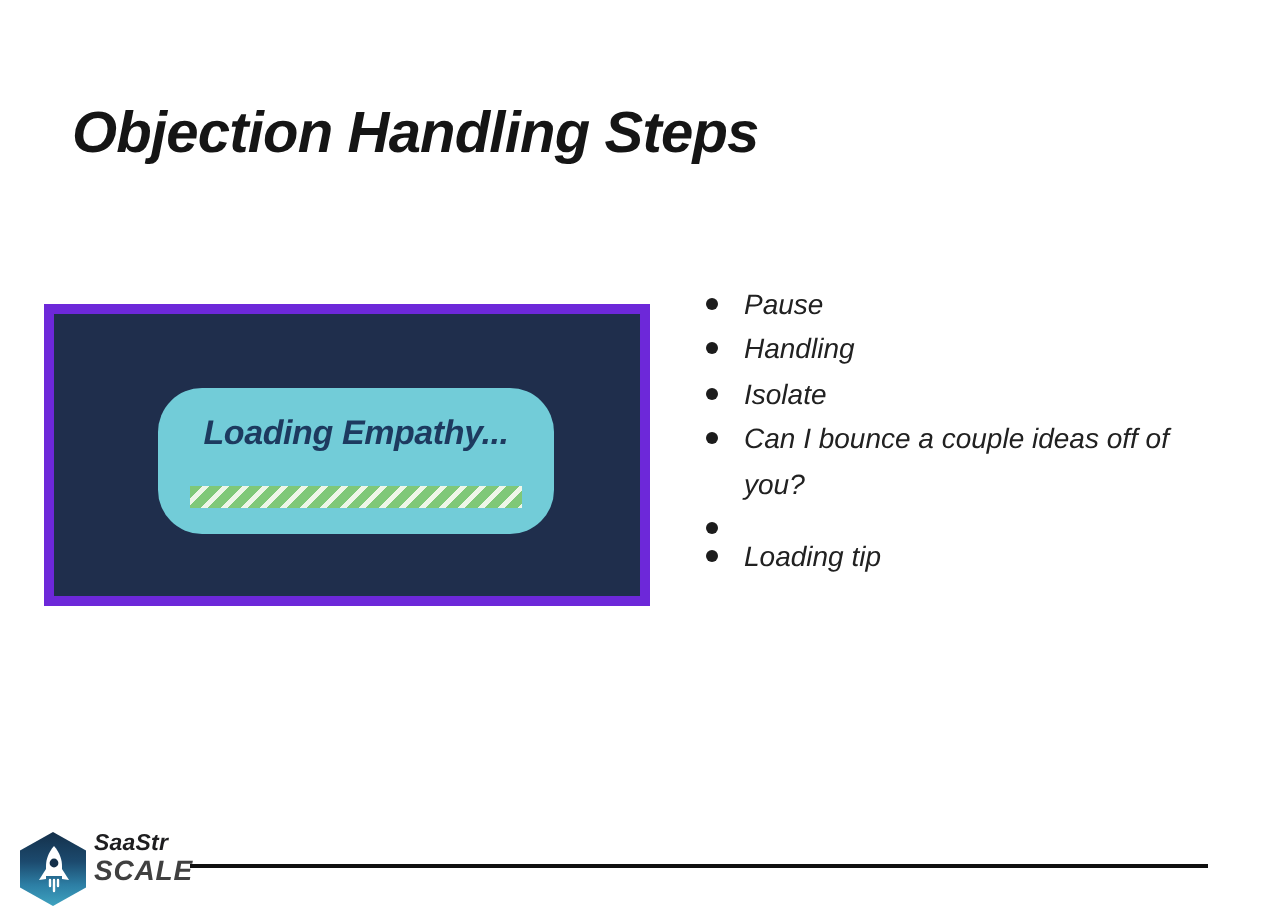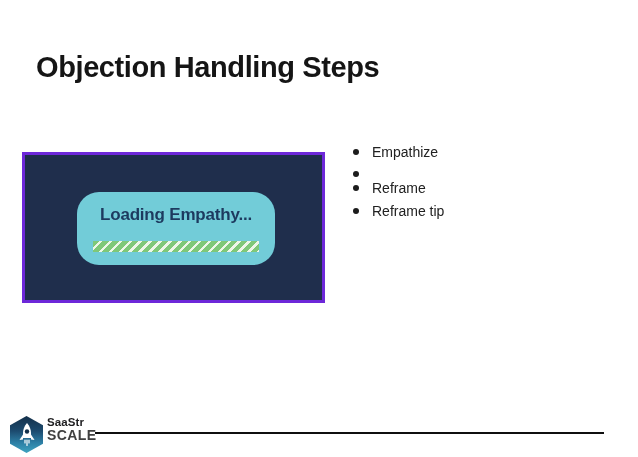--- a/index.html
+++ b/index.html
@@ -9,40 +9,41 @@
     height: 457px;
     background: #ffffff;
     font-family: "Liberation Sans", sans-serif;
     overflow: hidden;
   }
   .slide {
     position: relative;
     width: 638px;
     height: 341px;
     background: #ffffff;
+    font-style: italic;
   }
   .title {
     position: absolute;
     left: 36px;
     top: 51px;
     margin: 0;
     font-size: 29px;
     font-weight: bold;
     letter-spacing: -0.4px;
     color: #151515;
   }
   
   .media {
     position: absolute;
     left: 22px;
     top: 152px;
     width: 303px;
     height: 151px;
     background: #1f2e4c;
-    border: 3px solid #6d28d9;
+    border: 5px solid #6d28d9;
     box-sizing: border-box;
   }
   .card {
     position: absolute;
     left: 52px;
     top: 37px;
     width: 198px;
     height: 73px;
     background: #72ccd8;
     border-radius: 22px;
@@ -148,32 +149,40 @@
   <div class="media">
     <div class="card">
       <div class="card-label">Loading Empathy...</div>
       <div class="progress"></div>
     </div>
   </div>
 
   <ul class="bullets">
     <li>
         <span class="dot"></span>
-        <span class="txt">Empathize</span>
-      </li>
-    <li>
-        <span class="dot"></span>
-      </li>
-    <li>
-        <span class="dot"></span>
-        <span class="txt">Reframe</span>
-      </li>
-    <li>
-        <span class="dot"></span>
-        <span class="txt">Reframe tip</span>
+        <span class="txt">Pause</span>
+      </li>
+    <li>
+        <span class="dot"></span>
+        <span class="txt">Handling</span>
+      </li>
+    <li>
+        <span class="dot"></span>
+        <span class="txt">Isolate</span>
+      </li>
+    <li>
+        <span class="dot"></span>
+        <span class="txt">Can I bounce a couple ideas off of you?</span>
+      </li>
+    <li>
+        <span class="dot"></span>
+      </li>
+    <li>
+        <span class="dot"></span>
+        <span class="txt">Loading tip</span>
       </li>
   </ul>
 
   <div class="logo">
     <div class="hex">
       <svg width="20" height="26" viewBox="0 0 20 26" aria-hidden="true">
         <path d="M10 1 C13 4.5 14 8 14 11 L14 16 L6 16 L6 11 C6 8 7 4.5 10 1 Z" fill="#ffffff"></path>
         <circle cx="10" cy="9.5" r="2.2" fill="#14304a"></circle>
         <path d="M6 12.5 L2.5 18 L6 17.5 Z" fill="#ffffff"></path>
         <path d="M14 12.5 L17.5 18 L14 17.5 Z" fill="#ffffff"></path>

